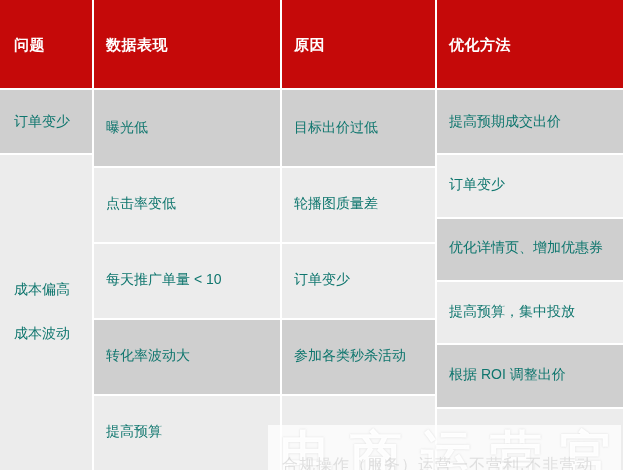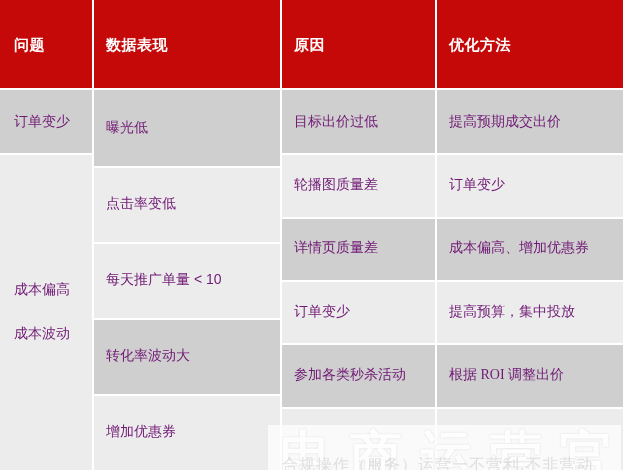--- a/index.html
+++ b/index.html
@@ -63,21 +63,21 @@
     content:"";position:absolute;left:0;top:0;bottom:0;width:2px;
     background:#ffffff;z-index:3;
   }
 
   .cell{
     flex:1 1 0;
     display:flex;align-items:center;
     padding-left:14px;padding-right:0;
     box-sizing:border-box;
     font-size:14px;
-    color:#701a75;
+    color:#0f766e;
     position:relative;
     white-space:nowrap;
   }
   .cell.dark{background:#cfcfcf;}
   .cell.light{background:#ececec;}
   .cell + .cell::before{
     content:"";position:absolute;left:0;right:0;top:0;height:2px;
     background:#ffffff;
   }
 
@@ -88,21 +88,21 @@
     align-items:flex-start;
     justify-content:center;
     gap:26px;
   }
   .cell.merged span{display:block;}
 
   
   .c1{flex:0 0 92px;}
   .c2{flex:0 0 188px;}
   .c3{flex:0 0 155px;}
-  .c4{flex:1 1 auto;font-family:Liberation Serif, serif;}
+  .c4{flex:1 1 auto;}
 
   
   #watermark{
     position:absolute;
     left:268px;top:396px;width:353px;height:74px;
     background:rgba(255,255,255,.72);
     overflow:hidden;
     pointer-events:none;
     z-index:10;
     margin-top:29px;
@@ -166,54 +166,51 @@
       <div class="cell light tex">
           <span>点击率变低</span>
         </div>
       <div class="cell light tex">
           <span>每天推广单量 &lt; 10</span>
         </div>
       <div class="cell dark">
           <span>转化率波动大</span>
         </div>
       <div class="cell light tex">
-          <span>增加优惠券</span>
+          <span>提高预算</span>
         </div>
     </div>
 
     <div class="colblock c3">
       <div class="cell dark">
           <span>目标出价过低</span>
         </div>
       <div class="cell light tex">
           <span>轮播图质量差</span>
         </div>
-      <div class="cell dark">
-          <span>详情页质量差</span>
-        </div>
       <div class="cell light tex">
           <span>订单变少</span>
         </div>
       <div class="cell dark">
           <span>参加各类秒杀活动</span>
         </div>
       <div class="cell light tex">
           <span></span>
         </div>
     </div>
 
     <div class="colblock c4">
       <div class="cell dark">
           <span>提高预期成交出价</span>
         </div>
       <div class="cell light tex">
           <span>订单变少</span>
         </div>
       <div class="cell dark">
-          <span>成本偏高、增加优惠券</span>
+          <span>优化详情页、增加优惠券</span>
         </div>
       <div class="cell light tex">
           <span>提高预算，集中投放</span>
         </div>
       <div class="cell dark">
           <span>根据 ROI 调整出价</span>
         </div>
       <div class="cell light tex">
           <span></span>
         </div>

